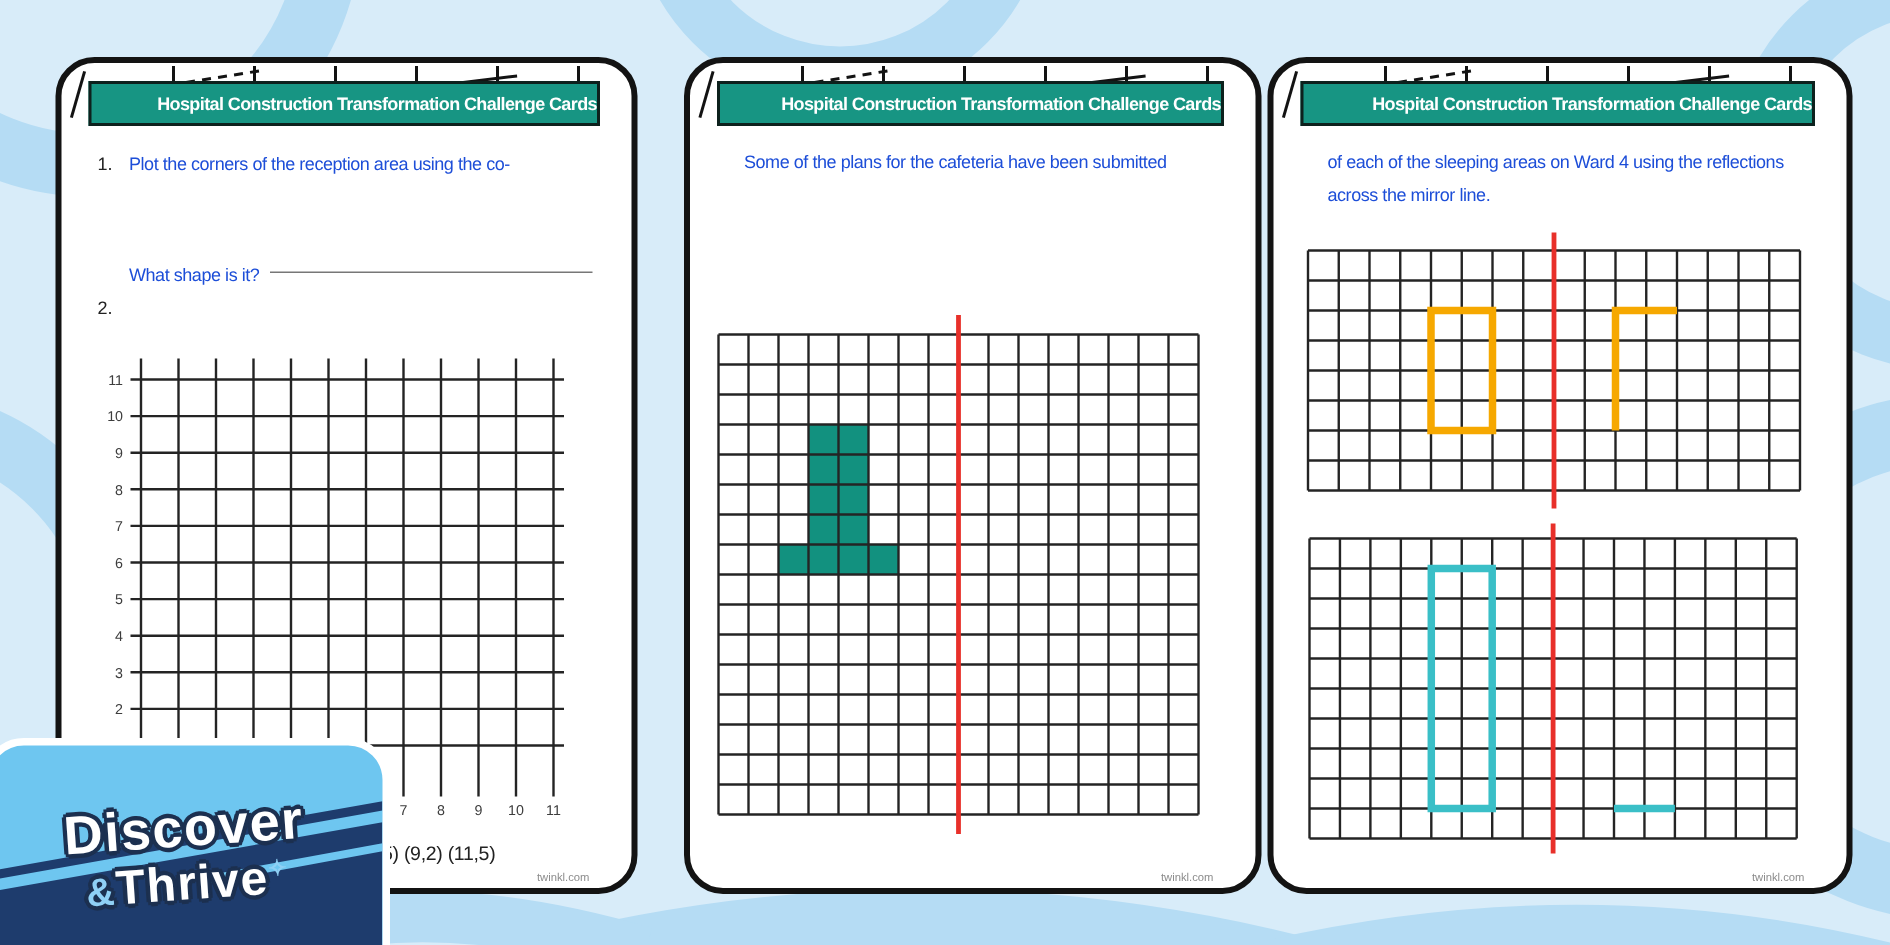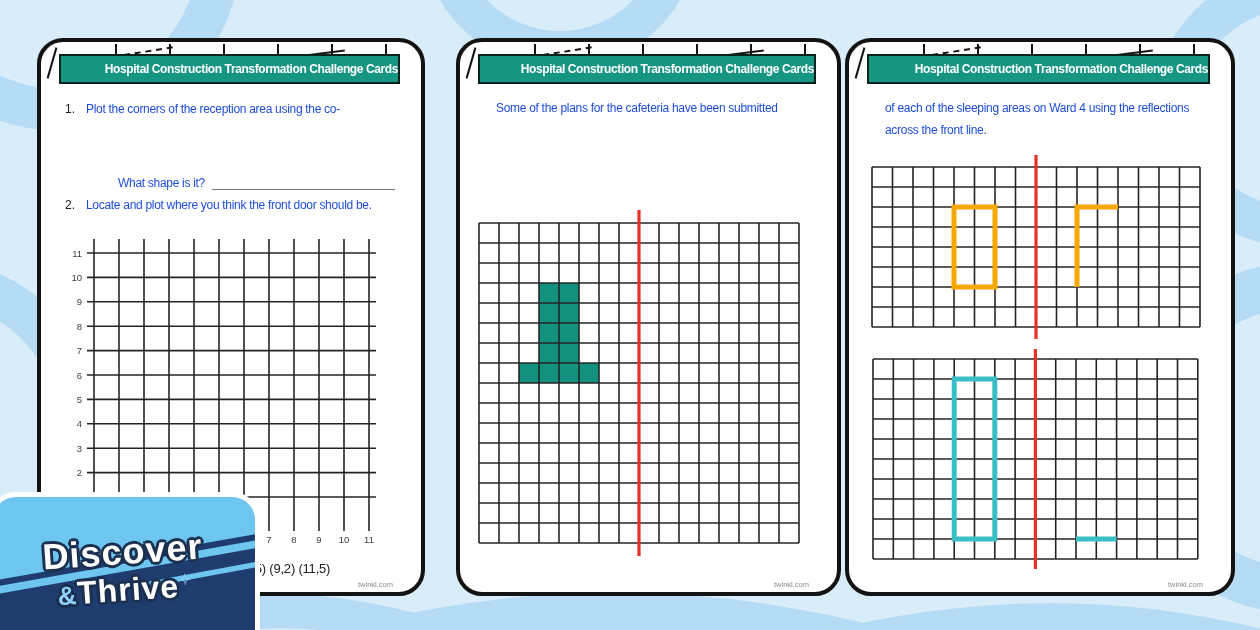--- a/index.html
+++ b/index.html
@@ -13,21 +13,21 @@
   .sketch-a{position:absolute;top:12px;left:232px;width:72px;border-top:2.4px solid #131313;transform:rotate(-7deg);}
   .sketch-b{position:absolute;top:9px;left:72px;width:60px;border-top:2px dashed #131313;transform:rotate(-9deg);}
   .sketch-c{position:absolute;top:5px;left:10px;height:32px;border-left:2.4px solid #131313;transform:rotate(16deg);}
   .banner{position:absolute;top:12px;left:18px;right:21px;height:26px;background:#179583;
         border:2.5px solid #0d211d;color:#fff;font-weight:bold;font-size:12px;letter-spacing:-0.4px;
         text-align:right;line-height:26px;white-space:nowrap;z-index:2;}
   .item{position:absolute;left:24px;right:8px;display:flex;color:#222;}
   .num{width:21px;flex:none;font-size:12px;line-height:22px;}
   .tl{font-size:12px;line-height:22px;letter-spacing:-0.3px;white-space:nowrap;color:#1d4ed8;}
   .para{position:absolute;left:24px;right:8px;margin-left:12px;}
-  .qrow{position:absolute;left:45px;right:26px;top:130px;display:flex;align-items:flex-end;margin-left:32px;}
+  .qrow{position:absolute;left:45px;right:26px;top:130px;display:flex;align-items:center;}
   .qrow .tl{flex:none;}
   .uline{flex:1;border-bottom:1.4px solid #777;margin:0 0 4px 7px;}
   .gridsvg{position:absolute;}
   .axlab{font:9.5px "Liberation Sans",sans-serif;fill:#3d3d3d;}
   .coords{position:absolute;left:170px;top:519px;font-size:13px;letter-spacing:-0.2px;color:#222;white-space:nowrap;}
   .sitelabel{position:absolute;right:28px;bottom:3px;font-size:7.5px;color:#8c8c8c;z-index:3;text-align:center;}
   
   #logo{position:absolute;left:-12px;top:492px;width:262px;height:155px;background:#6ec6f0;
         border:5px solid #fff;border-radius:28px;overflow:hidden;z-index:10;}
   .logo-navy{position:absolute;inset:0;background:#1e3c6d;clip-path:polygon(0 63%,100% 33%,100% 100%,0 100%);}
@@ -75,21 +75,20 @@
   </div>
 
   <div class="qrow">
     <span class="tl">What shape is it?</span>
     <span class="uline"></span>
   </div>
 
   <div class="item" style="top:152px">
     <div class="num">2.</div>
     <div>
-      <div class="tl">Locate and plot where you think the front door should be.</div>
     </div>
   </div>
 
   <svg class="gridsvg" style="left:30px;top:192px;" width="340" height="330">
       <line x1="23" y1="5" x2="23" y2="297" stroke="#242424" stroke-width="1.6"></line>
       <line x1="48" y1="5" x2="48" y2="297" stroke="#242424" stroke-width="1.6"></line>
       <line x1="73" y1="5" x2="73" y2="297" stroke="#242424" stroke-width="1.6"></line>
       <line x1="98" y1="5" x2="98" y2="297" stroke="#242424" stroke-width="1.6"></line>
       <line x1="123" y1="5" x2="123" y2="297" stroke="#242424" stroke-width="1.6"></line>
       <line x1="148" y1="5" x2="148" y2="297" stroke="#242424" stroke-width="1.6"></line>
@@ -194,21 +193,21 @@
 
 <div class="card" style="left:845px;width:382px;">
   <div class="tick-band"></div>
   <div class="sketch-a"></div>
   <div class="sketch-b"></div>
   <div class="sketch-c"></div>
   <div class="banner">Hospital Construction Transformation Challenge Cards</div>
 
   <div class="para" style="top:55px">
     <div class="tl">of each of the sleeping areas on Ward 4 using the reflections</div>
-    <div class="tl">across the front line.</div>
+    <div class="tl">across the mirror line.</div>
   </div>
 
   <svg class="gridsvg" style="left:13px;top:107px;" width="356" height="200">
       <line x1="10" y1="18" x2="10" y2="178" stroke="#242424" stroke-width="1.6"></line>
       <line x1="30.5" y1="18" x2="30.5" y2="178" stroke="#242424" stroke-width="1.6"></line>
       <line x1="51" y1="18" x2="51" y2="178" stroke="#242424" stroke-width="1.6"></line>
       <line x1="71.5" y1="18" x2="71.5" y2="178" stroke="#242424" stroke-width="1.6"></line>
       <line x1="92" y1="18" x2="92" y2="178" stroke="#242424" stroke-width="1.6"></line>
       <line x1="112.5" y1="18" x2="112.5" y2="178" stroke="#242424" stroke-width="1.6"></line>
       <line x1="133" y1="18" x2="133" y2="178" stroke="#242424" stroke-width="1.6"></line>

